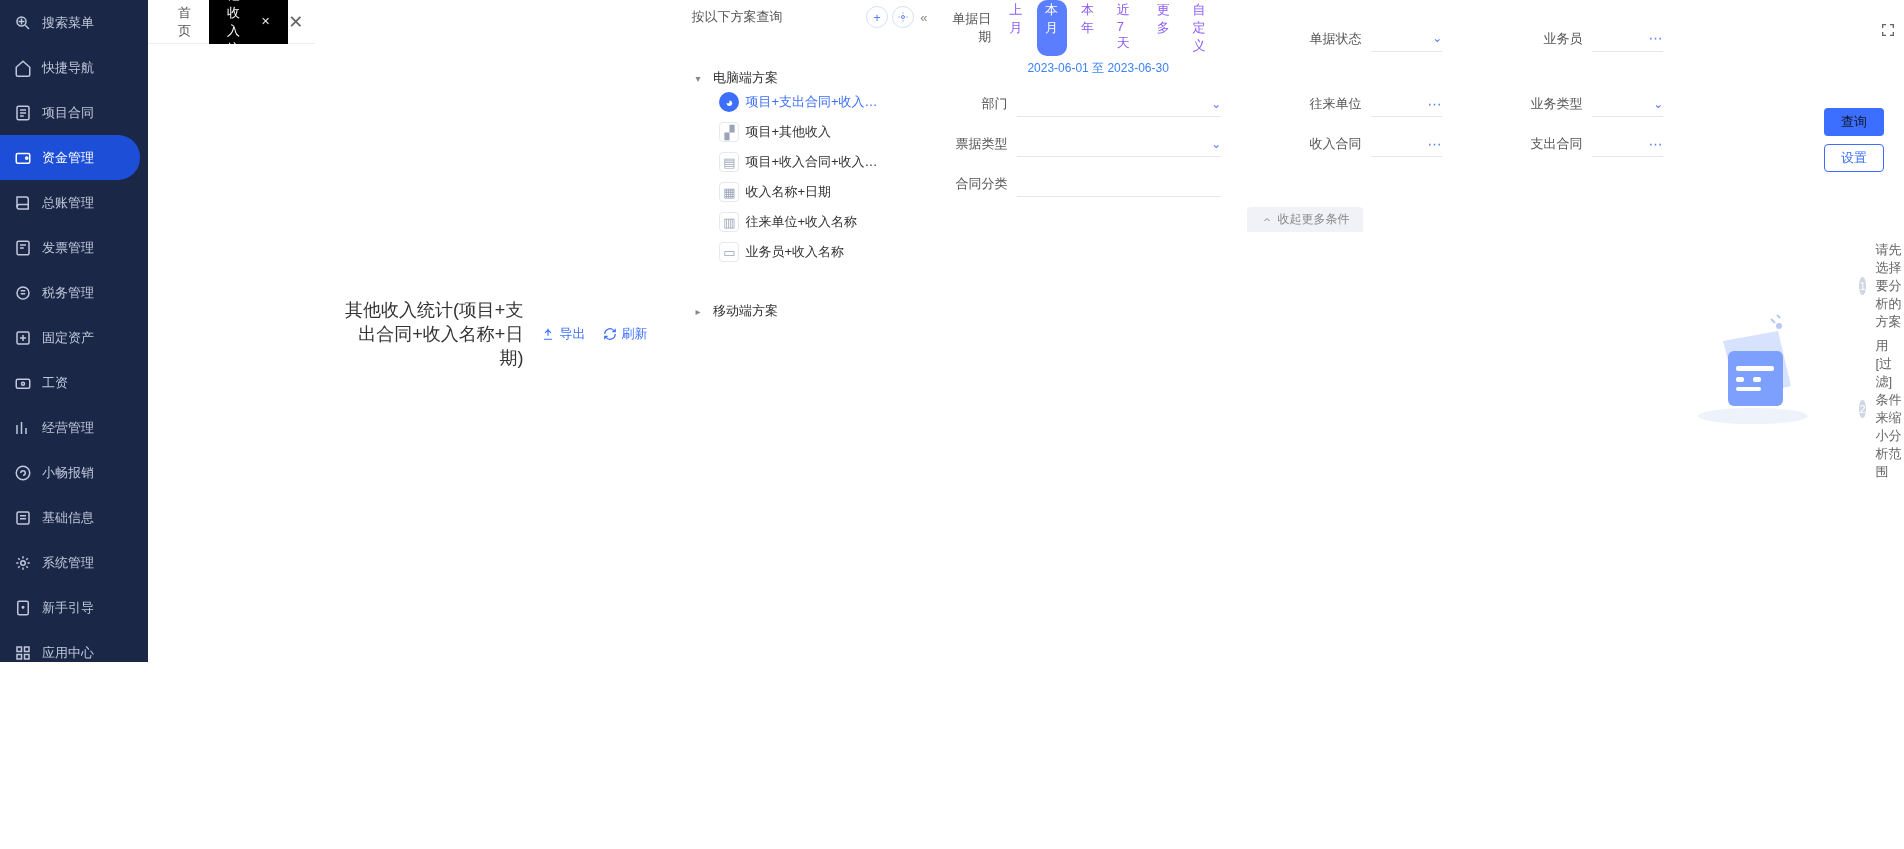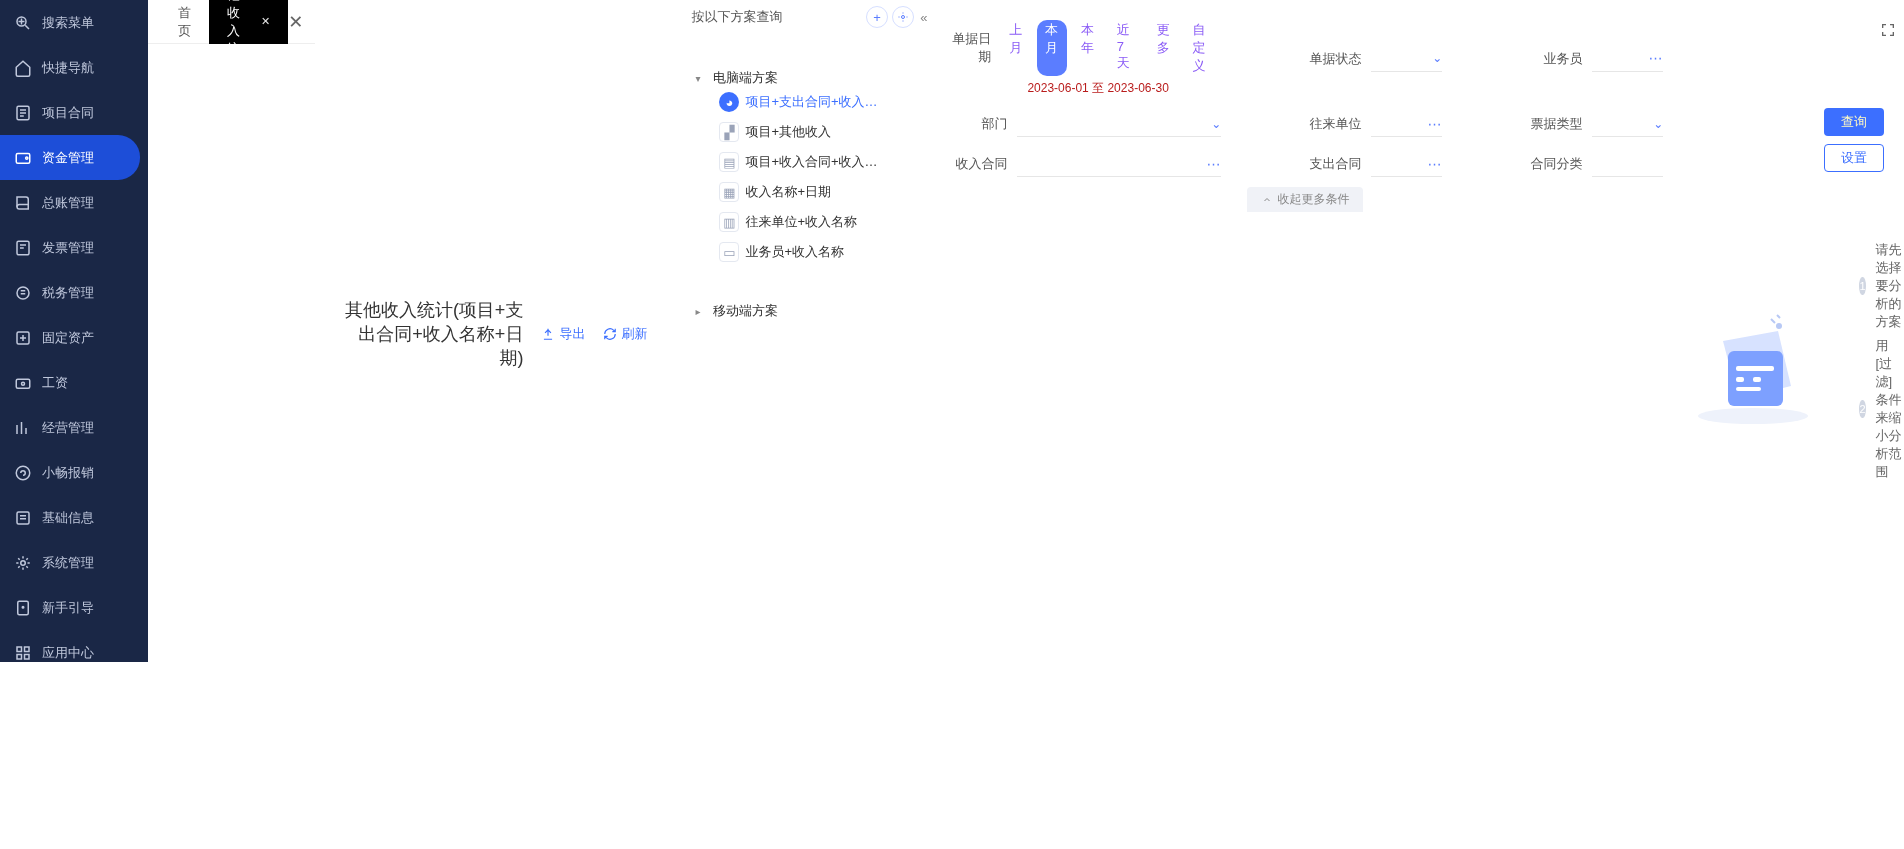--- a/index.html
+++ b/index.html
@@ -39,35 +39,35 @@
 .tree-caret { display:inline-block; width:10px; color:#888; margin-right:4px; font-size:10px;}
 .tree-label { cursor: pointer; }
 .tree-children { padding-left: 18px; }
 .leaf { display:flex; align-items:center; padding:5px 6px; cursor:pointer; border-radius:4px; }
 .leaf.active { color:#3c6fff; }
 .leaf .leaf-icon { width:20px; height:20px; display:flex;align-items:center;justify-content:center; margin-right:6px; }
 .leaf.active .leaf-icon { background:#3c6fff; color:#fff; border-radius:50%; }
 .leaf:not(.active) .leaf-icon { color:#9aa3b8; border:1px solid #e4e8f0; border-radius:4px; }
 
 .filter-right { flex:1; padding-left: 20px; }
-.filter-grid { display:grid; grid-template-columns: repeat(3, 1fr); column-gap: 80px; row-gap: 14px; margin-top: 20px; }
+.filter-grid { display:grid; grid-template-columns: repeat(3, 1fr); column-gap: 80px; row-gap: 14px; }
 .filter-row { display:flex; align-items:center; }
 .filter-label { width:70px; text-align:right; color:#555; font-size:13px; padding-right:10px; }
 .filter-control { flex:1; position:relative; border-bottom:1px solid #e6e6e6; min-height:26px; display:flex;align-items:center; }
 .filter-control .caret { position:absolute; right:0; color:#5b7dff; font-size:12px; }
 .filter-control .more { position:absolute; right:0; color:#5b7dff; font-size:14px; letter-spacing:1px; }
 
 .date-group .chips { display:flex; gap:6px; font-size:13px; }
 .chip { padding:1px 8px; border-radius:10px; cursor:pointer; color:#8b5cf6; }
 .chip.active { background:#5b7dff; color:#fff; }
-.date-range { font-size:12px; color:#b91c1c; margin-top:4px; padding-left:80px; }
+.date-range { font-size:12px; color:#3b82f6; margin-top:4px; padding-left:80px; }
 
 .actions { grid-column: 4; display:flex; flex-direction:column; gap:8px; align-items:flex-end; position:absolute; right:20px; top:108px; }
 .btn { padding:4px 16px; border-radius:4px; font-size:13px; cursor:pointer; border:1px solid transparent; }
-.btn-primary { background:#3c6fff; color:#fef9c3; }
+.btn-primary { background:#3c6fff; color:#0f172a; }
 .btn-outline { background:#fff; color:#3c6fff; border-color:#3c6fff; }
 
 .collapse-bar { display:flex; justify-content:center; margin-top:10px; }
 .collapse-pill { background:#f0f2f7; color:#888; font-size:12px; padding:4px 14px; border-radius:4px 4px 0 0; display:flex;align-items:center;cursor:pointer;}
 .collapse-pill svg{width:12px;height:12px;margin-right:4px;}
 
 .empty { flex:1; display:flex; align-items:center; justify-content:center; padding-top:60px; gap:36px; }
 .empty-illus { width:140px; height:140px; position:relative; }
 .empty-steps { font-size:13px; color:#666; }
 .empty-steps .step { display:flex; align-items:center; margin:6px 0; }
@@ -304,20 +304,26 @@
               <div class="filter-control">
                 <span class="caret">⌄</span>
               </div>
             </div>
           <div class="filter-row">
               <div class="filter-label">往来单位</div>
               <div class="filter-control">
                 <span class="more">⋯</span>
               </div>
             </div>
+          <div class="filter-row">
+              <div class="filter-label">业务类型</div>
+              <div class="filter-control">
+                <span class="caret">⌄</span>
+              </div>
+            </div>
 
           <div class="filter-row">
               <div class="filter-label">票据类型</div>
               <div class="filter-control">
                 <span class="caret">⌄</span>
               </div>
             </div>
           <div class="filter-row">
               <div class="filter-label">收入合同</div>
               <div class="filter-control">

